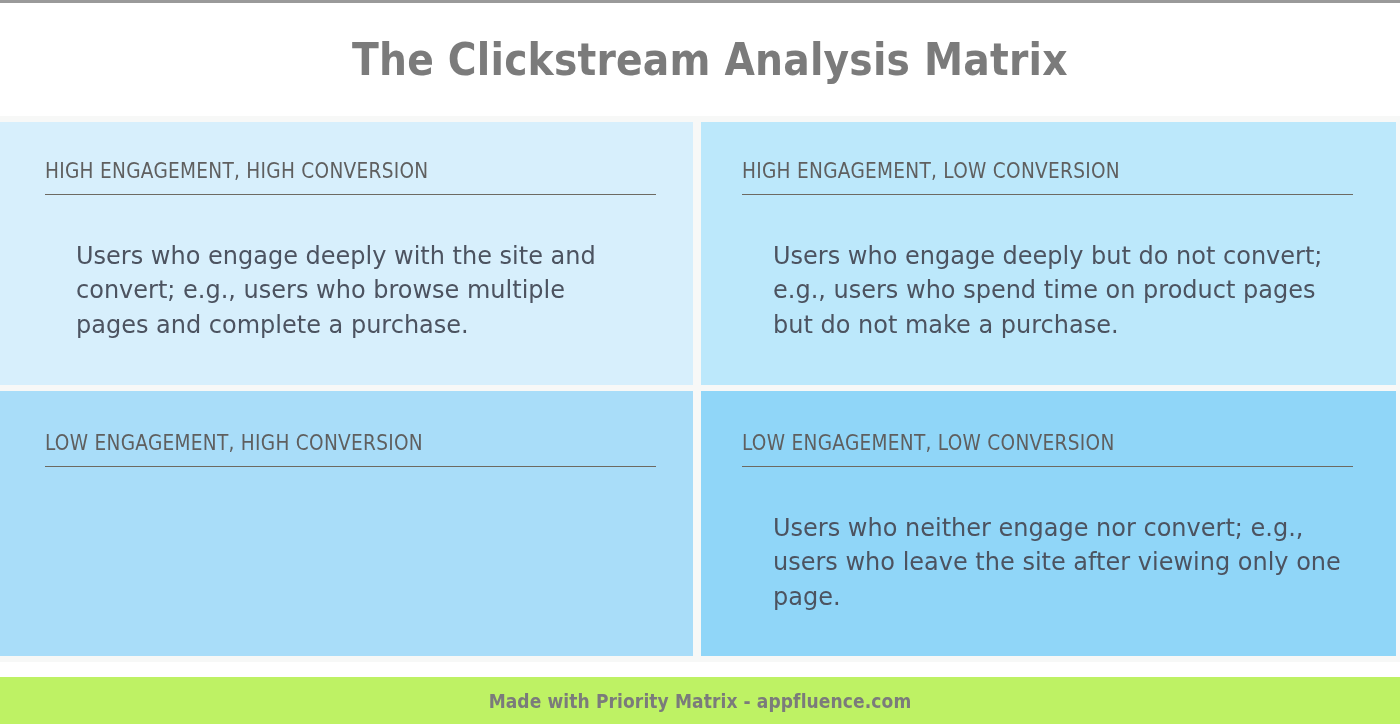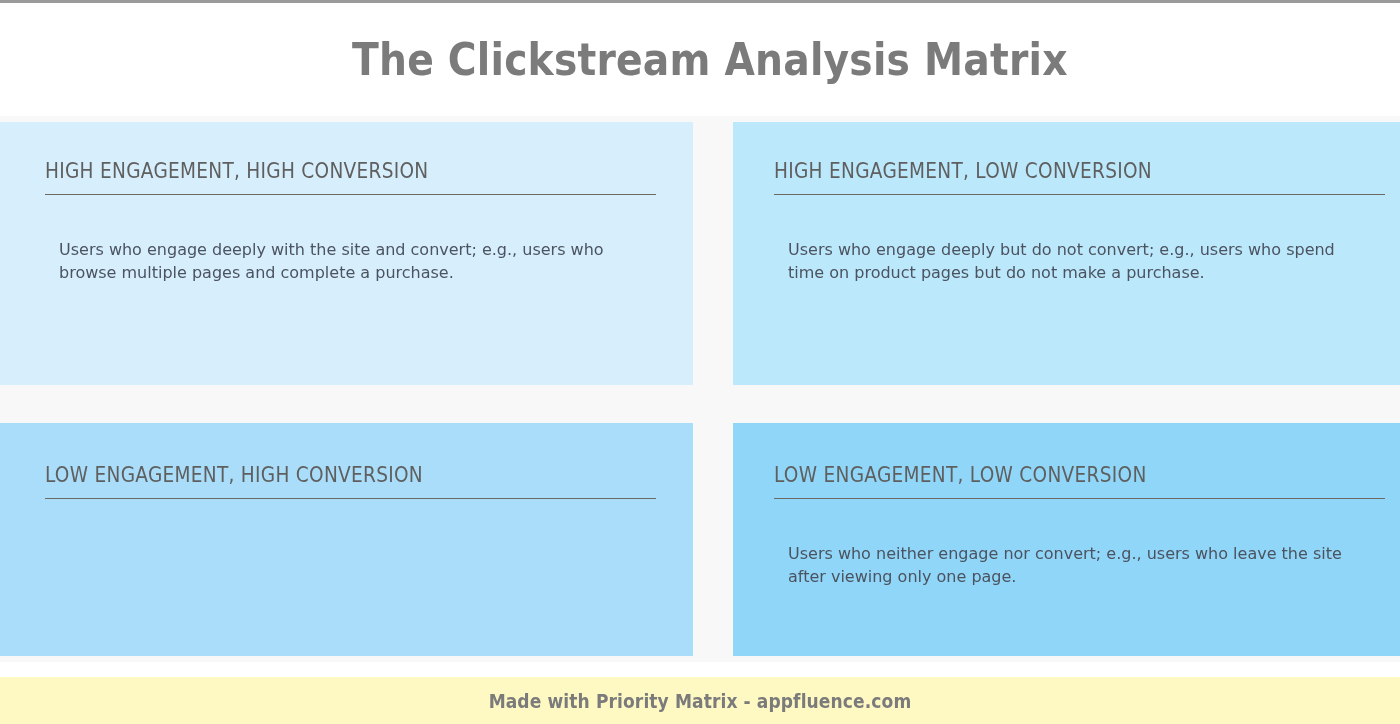--- a/index.html
+++ b/index.html
@@ -53,21 +53,20 @@
   
   .matrix {
     flex: 1 1 auto;
     background: #f7f8f7;
     display: grid;
     grid-template-columns: 697px 703px;
     grid-template-rows: 272px 1fr;
     column-gap: 0px;
     row-gap: 0px;
     padding: 0;
-    gap: 32px;
   }
 
   .quadrant {
     position: relative;
     overflow: hidden;
     padding: 44px 44px 10px 45px;
   }
 
   
   .q-tl { grid-column: 1; grid-row: 1; }
@@ -114,40 +113,40 @@
 
   .q-rule {
     height: 1px;
     background: #6d6a62;
     width: 611px;
     margin-bottom: 44px;
   }
 
   .q-body {
     font-family: "DejaVu Sans", "Liberation Sans", sans-serif;
-    font-size: 16px;
+    font-size: 24px;
     color: #4c5360;
     line-height: 1.43;
-    margin-left: 14px;
+    margin-left: 31px;
     max-width: 560px;
   }
 
   .q-tr .q-body,
   .q-br .q-body { max-width: 570px; }
 
   
   .footer-gap {
     height: 15px;
     background: #ffffff;
     flex: 0 0 auto;
   }
 
   .footer-bar {
     height: 47px;
-    background: #fef9c3;
+    background: #bef264;
     flex: 0 0 auto;
     display: flex;
     align-items: center;
     justify-content: center;
   }
 
   .footer-text {
     font-family: "DejaVu Sans Condensed", "Liberation Sans Narrow", "Liberation Sans", sans-serif;
     font-size: 19px;
     font-weight: bold;

